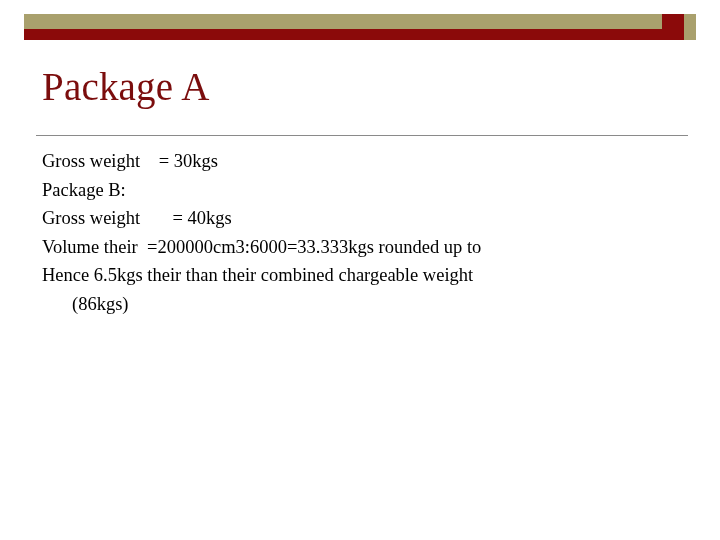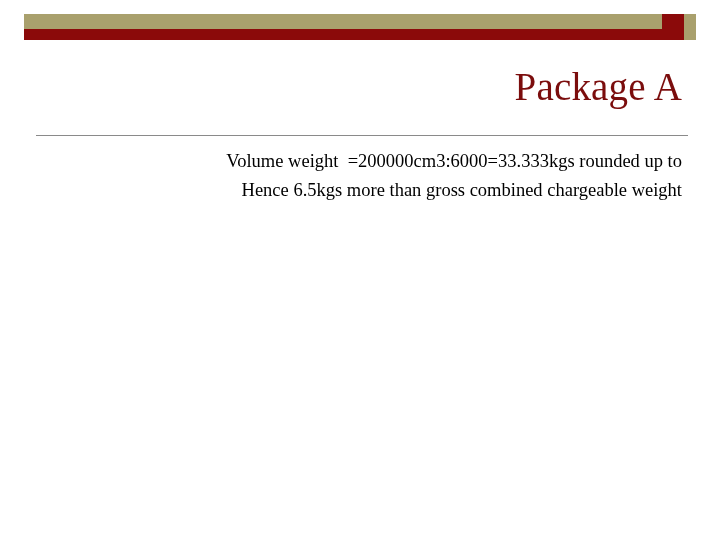--- a/index.html
+++ b/index.html
@@ -11,21 +11,20 @@
     height: 540px;
     background: #ffffff;
     font-family: "Liberation Serif", serif;
     overflow: hidden;
   }
   .slide {
     position: relative;
     width: 720px;
     height: 420px;
     box-sizing: border-box;
-    text-align: right;
   }
 
   
   .topbar-wrap {
     position: absolute;
     top: 14px;
     left: 24px;
     width: 672px;
     height: 30px;
   }
@@ -112,17 +111,21 @@
     <div class="bar-olive"></div>
     <div class="bar-maroon"></div>
     <div class="bar-maroon-block"></div>
     <div class="bar-olive-block"></div>
   </div>
 
   <div class="title">Package A</div>
   <div class="title-rule"></div>
 
   <div class="body">
-    <div class="line">Volume weight  =200000cm3:6000=33.333kgs rounded up to</div>
-    <div class="line">Hence 6.5kgs more than gross combined chargeable weight</div>
+    <div class="line">Gross weight    = 30kgs</div>
+    <div class="line">Package B:</div>
+    <div class="line">Gross weight       = 40kgs</div>
+    <div class="line">Volume their  =200000cm3:6000=33.333kgs rounded up to</div>
+    <div class="line">Hence 6.5kgs their than their combined chargeable weight</div>
+    <div class="line cont">(86kgs)</div>
   </div>
 
 </div>
 
 </body></html>

